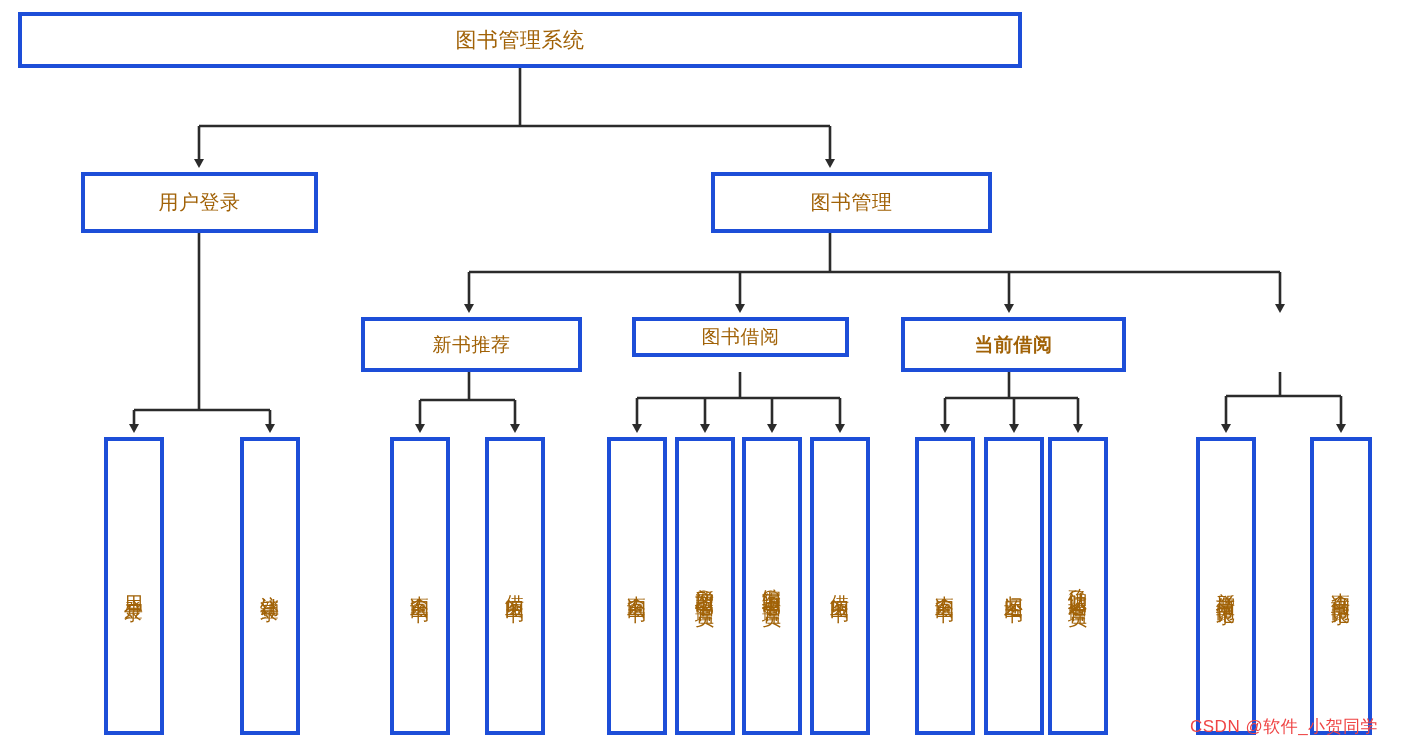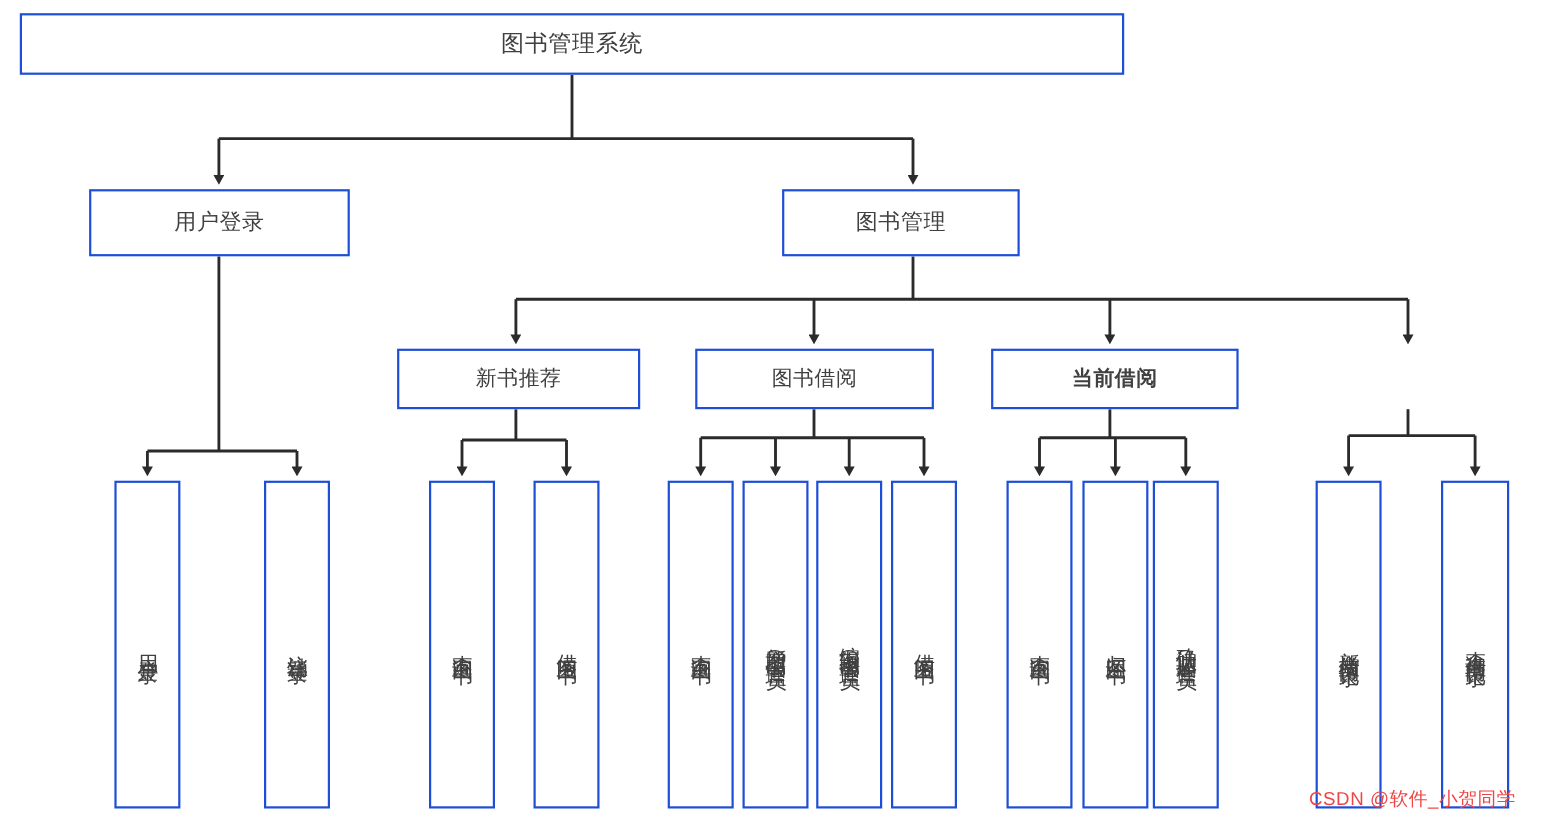--- a/index.html
+++ b/index.html
@@ -22,26 +22,26 @@
     position: absolute;
     left: 0;
     top: 0;
     width: 1405px;
     height: 747px;
     pointer-events: none;
   }
   .node {
     position: absolute;
     box-sizing: border-box;
-    border: 2px solid #1d4ed8;
+    border: 4px solid #1d4ed8;
     background: #ffffff;
     display: flex;
     align-items: center;
     justify-content: center;
-    color: #404040;
+    color: #a16207;
   }
   .node.level-0 {
     font-size: 21px;
   }
   .node.level-1 {
     font-size: 20px;
   }
   .node.level-2 {
     font-size: 19px;
   }
@@ -128,28 +128,28 @@
     </g>
   </svg>
 
   <div class="node level-0" style="left: 18px; top: 12px; width: 1004px; height: 56px;">
     <span class="node-label">图书管理系统</span>
   </div>
 
   <div class="node level-1" style="left: 81px; top: 172px; width: 237px; height: 61px;">
     <span class="node-label">用户登录</span>
   </div>
-  <div class="node level-1" style="left: 711px; top: 172px; width: 216px; height: 61px;">
+  <div class="node level-1" style="left: 711px; top: 172px; width: 281px; height: 61px;">
     <span class="node-label">图书管理</span>
   </div>
 
   <div class="node level-2" style="left: 361px; top: 317px; width: 221px; height: 55px;">
     <span class="node-label">新书推荐</span>
   </div>
-  <div class="node level-2" style="left: 632px; top: 317px; width: 217px; height: 55px;">
+  <div class="node level-2" style="left: 632px; top: 317px; width: 217px; height: 40px;">
     <span class="node-label">图书借阅</span>
   </div>
   <div class="node level-2" style="left: 901px; top: 317px; width: 225px; height: 55px; font-weight: bold;">
     <span class="node-label">当前借阅</span>
   </div>
 
   <div class="node leaf" style="left: 104px; top: 437px; width: 60px; height: 298px;">
     <span class="node-label">用户登录</span>
   </div>
   <div class="node leaf" style="left: 240px; top: 437px; width: 60px; height: 298px;">

